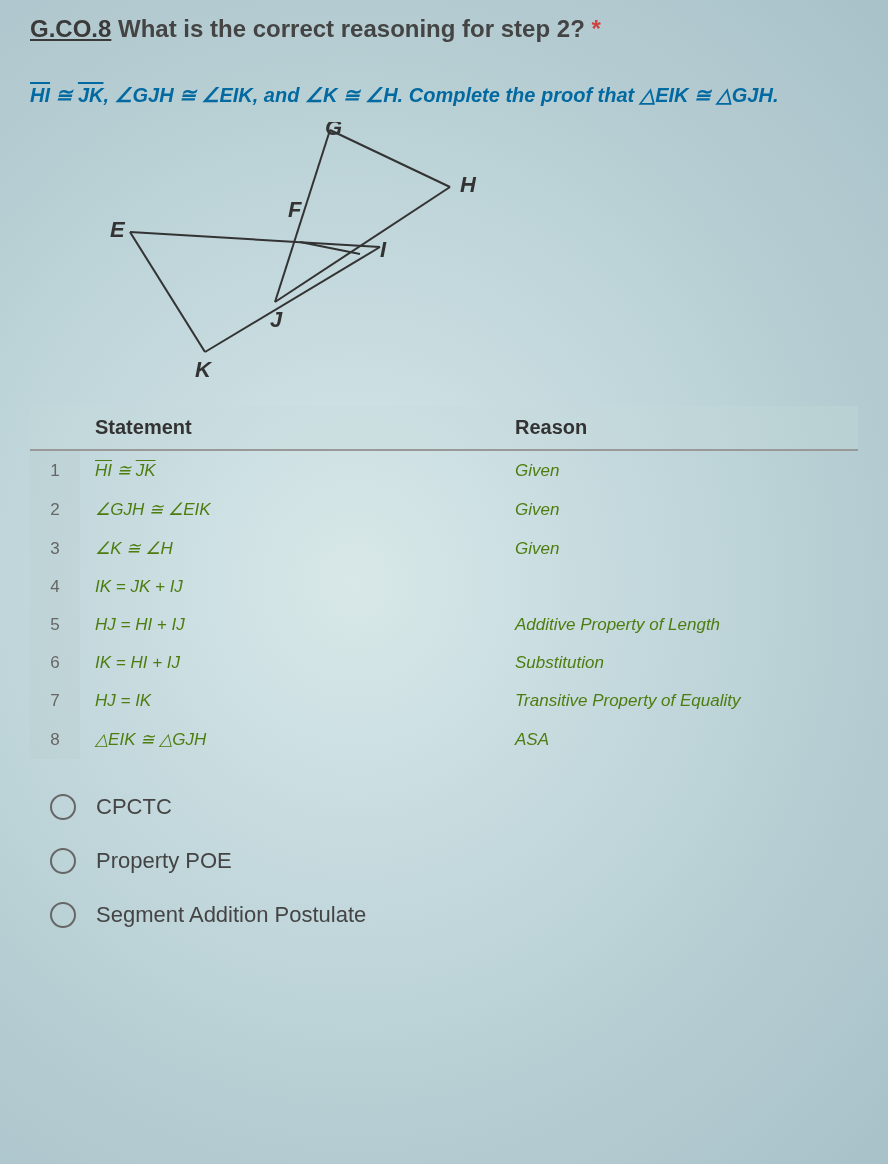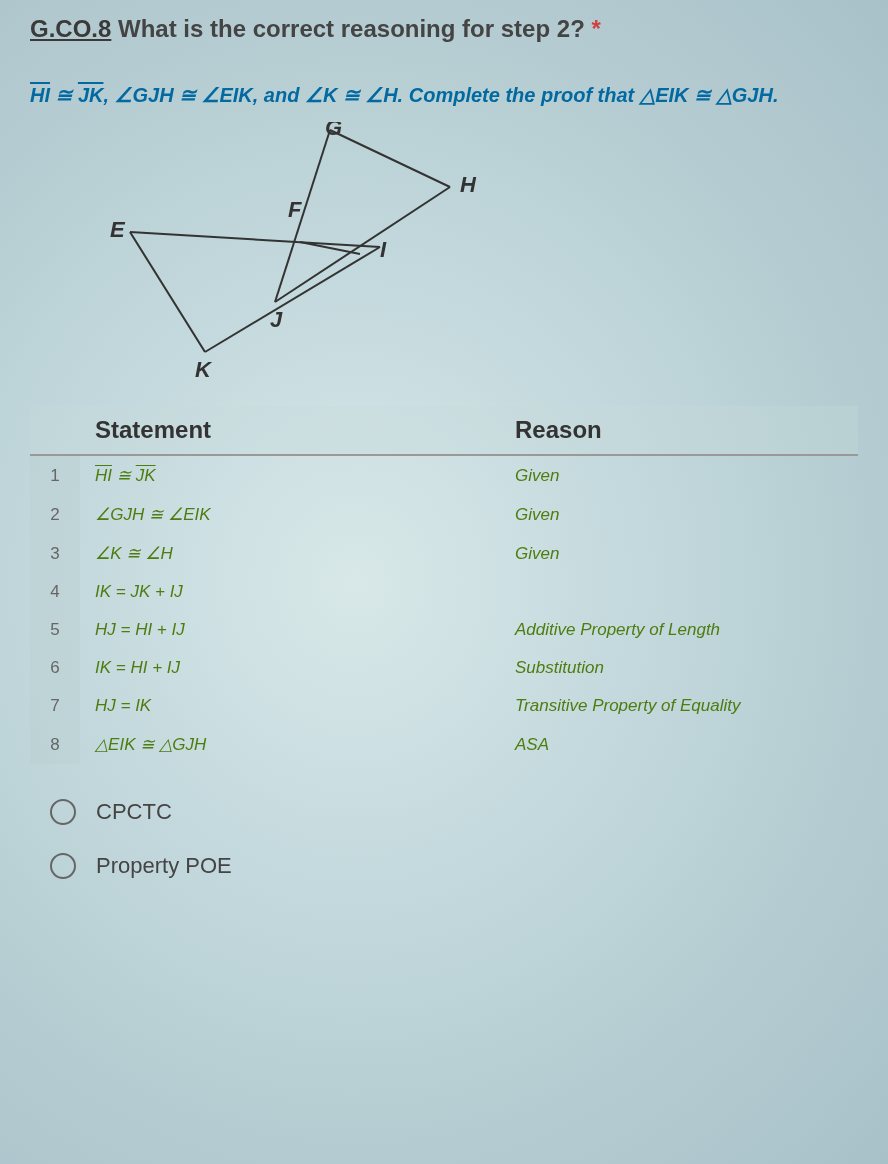--- a/index.html
+++ b/index.html
@@ -43,21 +43,21 @@
     .diagram {
       margin: 10px 0 20px 40px;
     }
     .proof-table {
       width: 100%;
       border-collapse: collapse;
       margin-bottom: 35px;
     }
     .proof-table th {
       text-align: left;
-      font-size: 24px;
+      font-size: 20px;
       font-weight: bold;
       padding: 10px 15px;
       color: #333;
       background: rgba(200,220,220,0.3);
       border-bottom: 2px solid #999;
     }
     .proof-table .num-col {
       width: 50px;
       text-align: center;
     }
@@ -192,13 +192,17 @@
 
 <div class="answer-options">
   <div class="option">
     <div class="radio"></div>
     <div class="option-label">CPCTC</div>
   </div>
   <div class="option">
     <div class="radio"></div>
     <div class="option-label">Property POE</div>
   </div>
+  <div class="option">
+    <div class="radio"></div>
+    <div class="option-label">Segment Addition Postulate</div>
+  </div>
 </div>
 
 </body></html>

